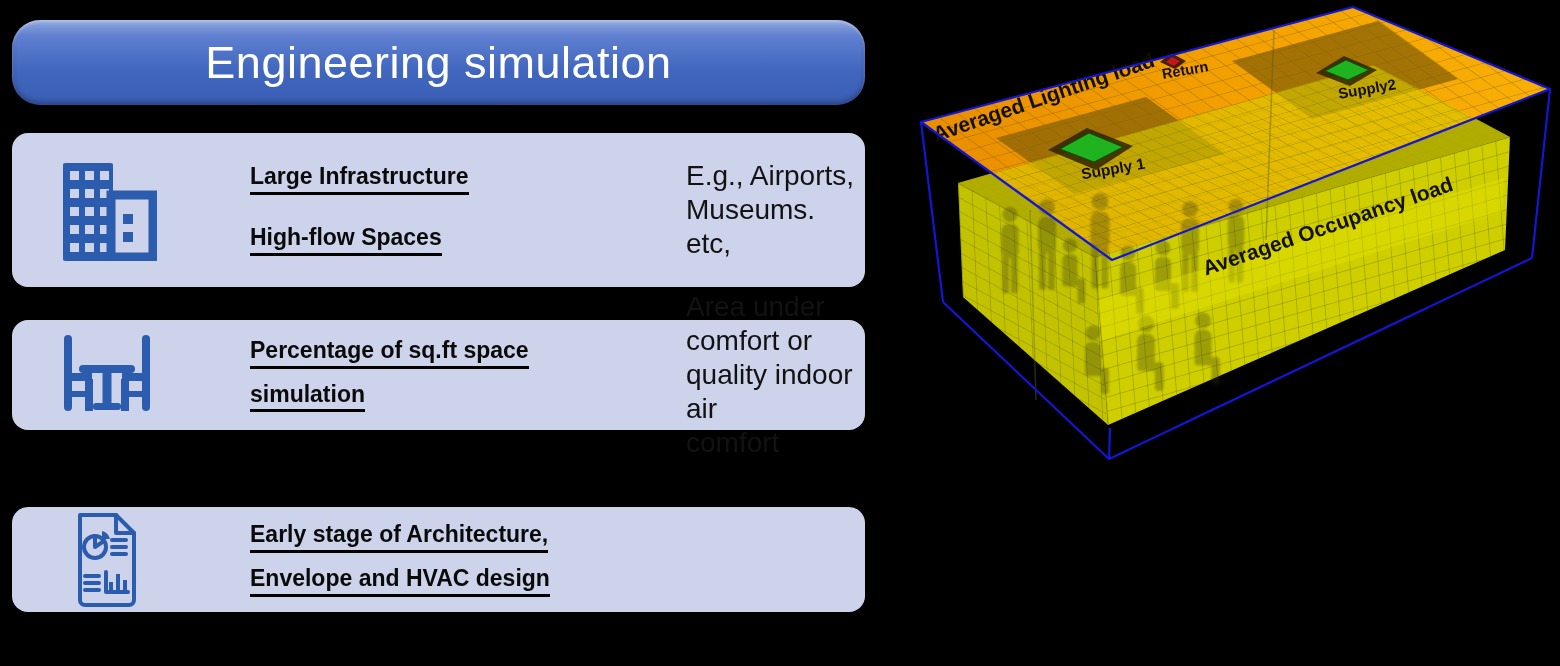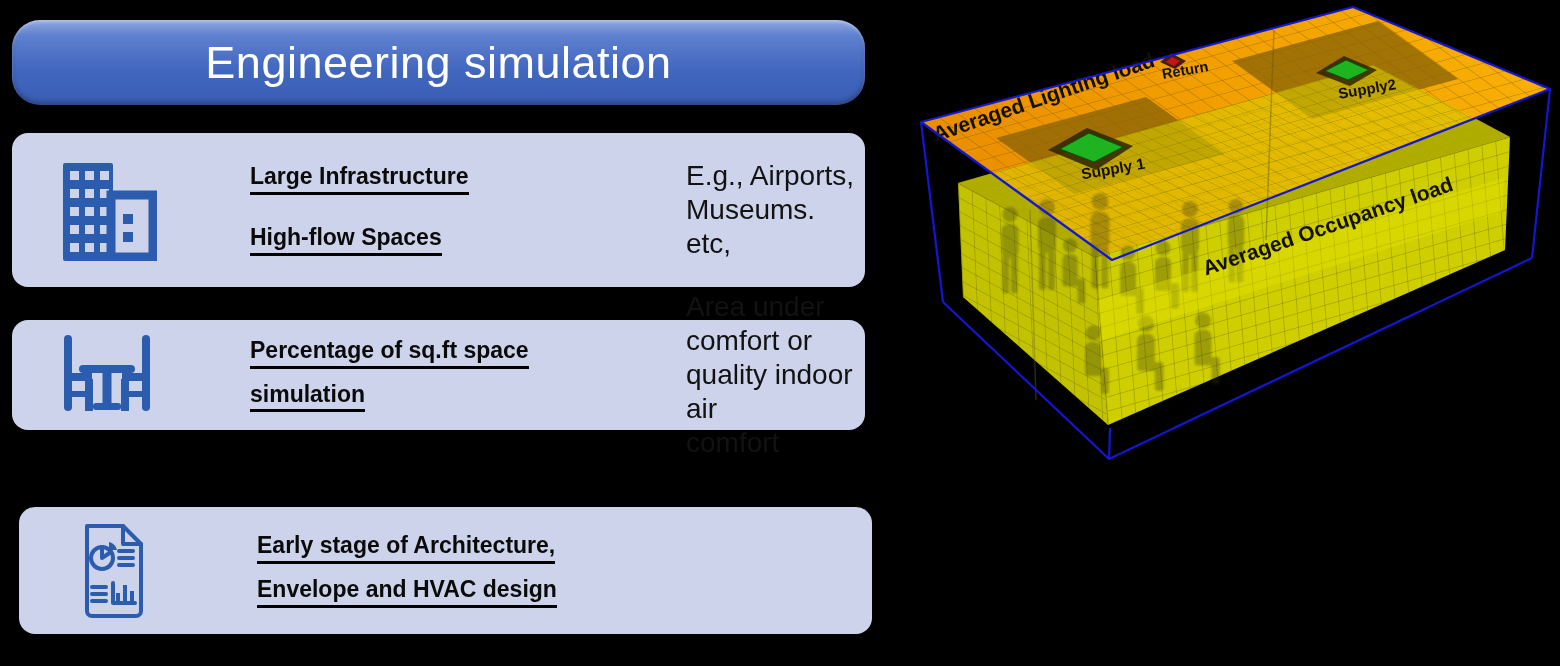--- a/index.html
+++ b/index.html
@@ -9,21 +9,21 @@
   .banner{position:absolute;left:12px;top:20px;width:853px;height:85px;border-radius:28px;
           background:linear-gradient(180deg,#93a9e0 0%,#6080d0 18%,#4066be 60%,#3a5eb4 100%);
           box-shadow:inset 0 2px 3px rgba(255,255,255,.35), inset 0 -3px 5px rgba(0,0,0,.28);
           display:flex;align-items:center;justify-content:center;}
   .banner span{color:#ffffff;font-size:45px;letter-spacing:.5px;}
   
   .card{position:absolute;left:12px;width:853px;background:#cdd3ea;border-radius:16px;
         display:flex;align-items:center;gap:48px;}
   #card-0{top:133px;height:154px;}
   #card-1{top:320px;height:110px;}
-  #card-2{top:507px;height:127px;margin-left:7px;}
+  #card-2{top:507px;height:105px;}
   .icon-slot{width:190px;flex:none;display:flex;align-items:center;justify-content:center;}
   .titles{width:388px;flex:none;}
   .title-line{line-height:1.12;}
   .title-line + .title-line{margin-top:13px;}
   #card-0 .title-line + .title-line{margin-top:30px;}
   .title-line span{display:inline-block;font-size:23px;font-weight:700;color:#0a0a0a;
                    border-bottom:3px solid #000;padding-bottom:2px;}
   .descs{flex:1;font-size:28px;line-height:34px;color:#121212;}
   
   .sim{position:absolute;left:0;top:0;width:1560px;height:666px;}

